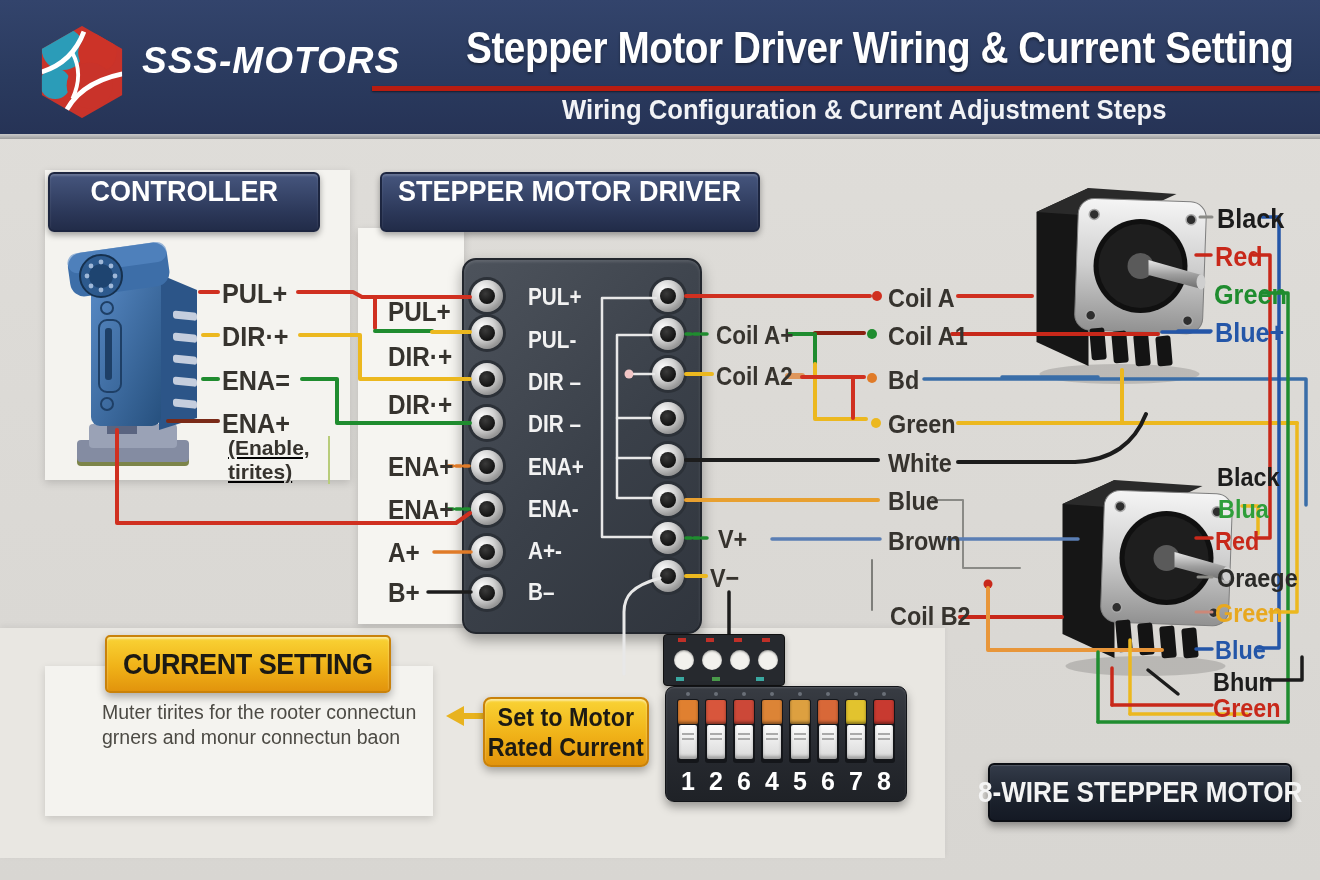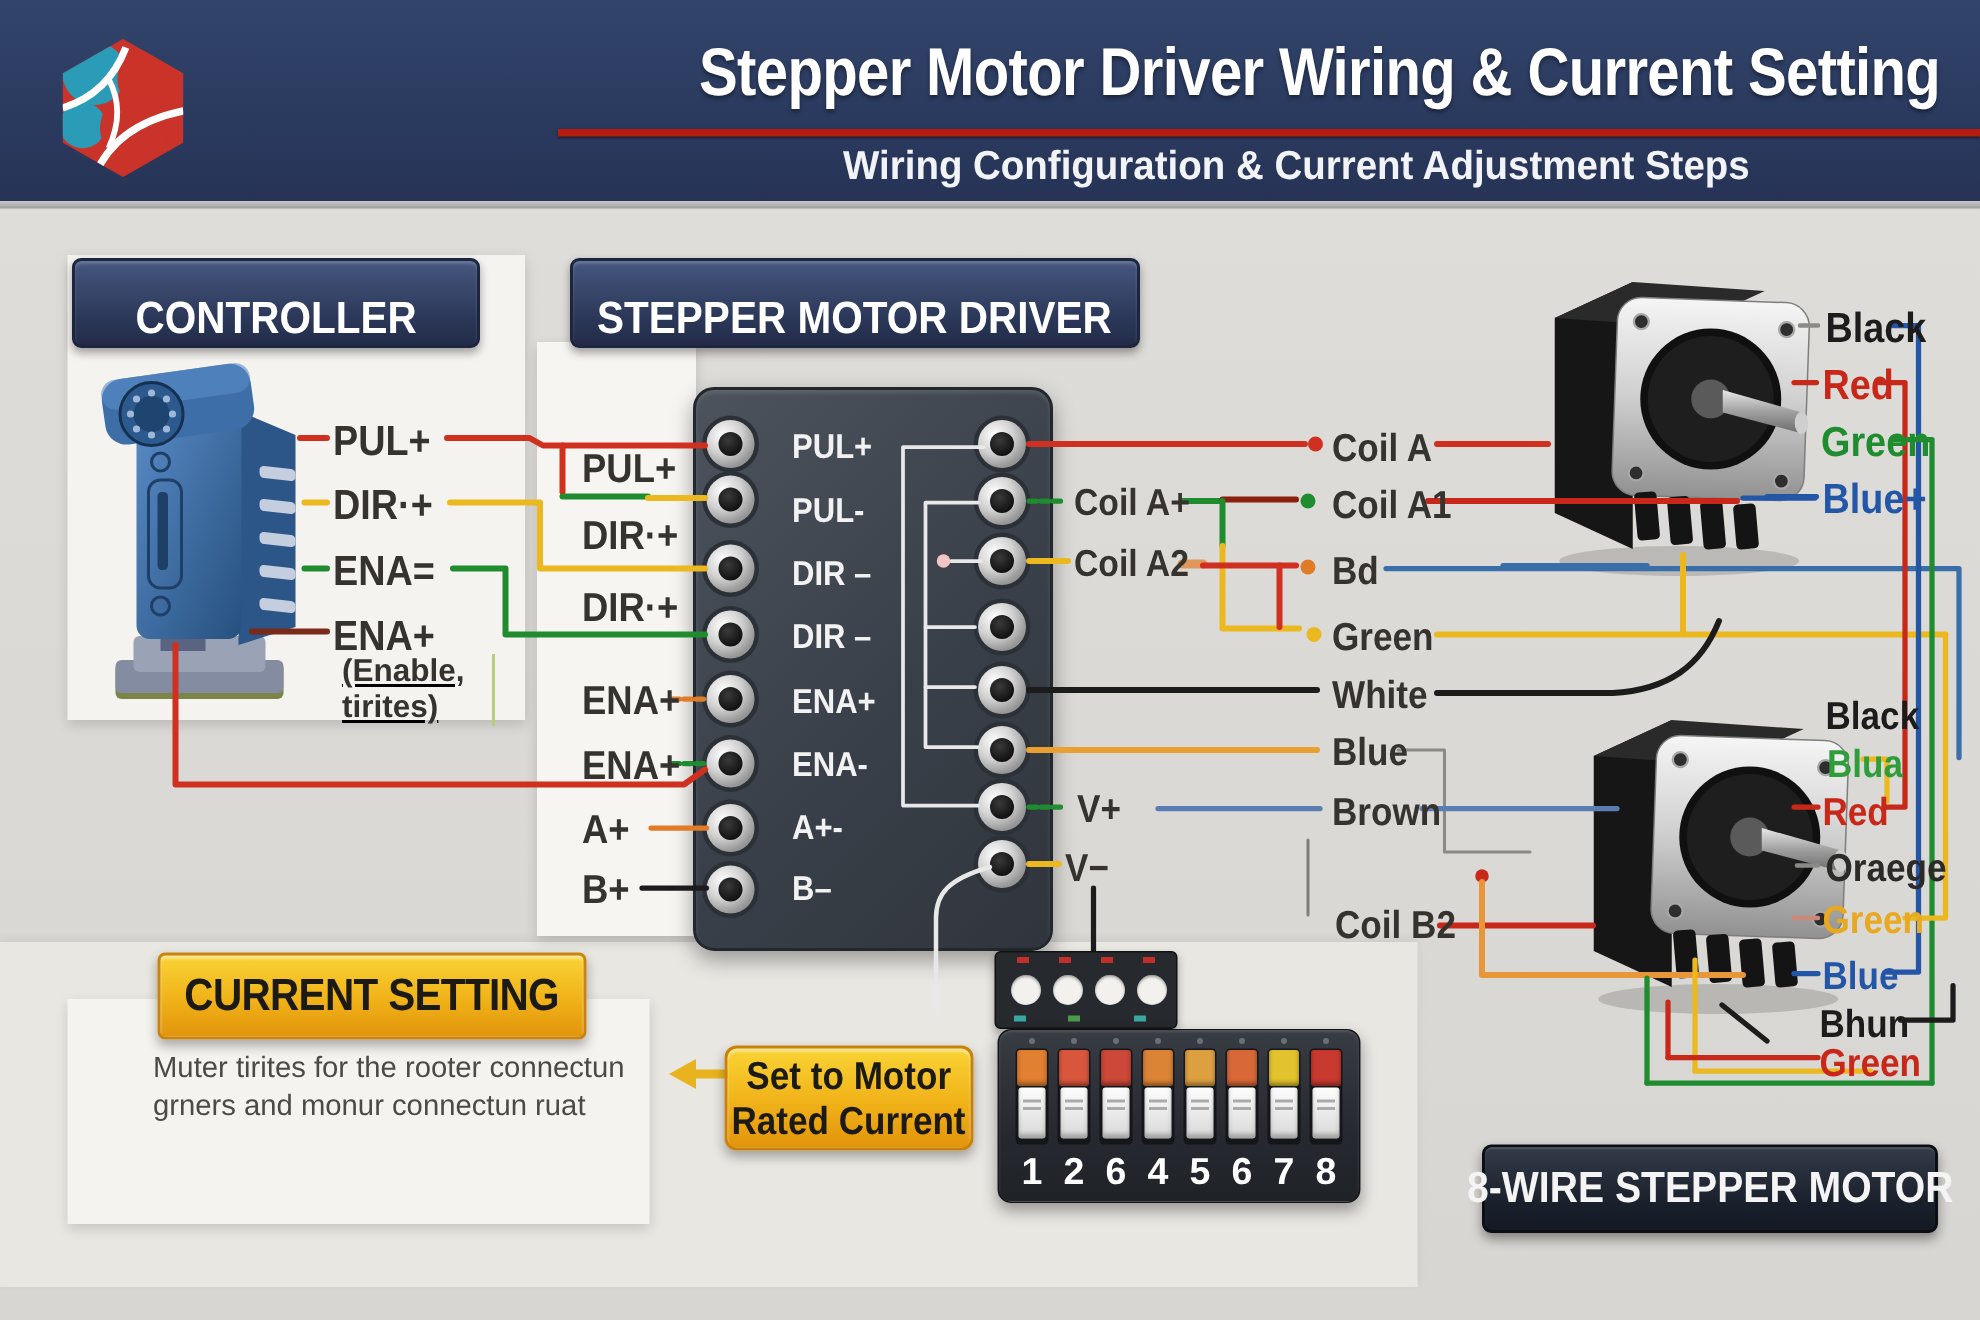--- a/index.html
+++ b/index.html
@@ -14,21 +14,21 @@
   #hdr{left:0;top:0;width:1320px;height:134px;background:linear-gradient(180deg,#33446c,#2a3a5e 60%,#263356);}
   #hdr-strip{left:0;top:134px;width:1320px;height:5px;background:linear-gradient(180deg,#c9c9c9,#9d9d9d);}
   #brand{left:142px;top:40px;color:#fff;font-size:37px;font-weight:bold;font-style:italic;letter-spacing:1px;}
   #title{left:466px;top:22px;color:#fff;font-size:45px;font-weight:bold;letter-spacing:-.5px;transform:scaleX(.86);transform-origin:0 0;white-space:nowrap;text-shadow:0 2px 3px rgba(0,0,0,.4);}
   #red-rule{left:372px;top:86px;width:948px;height:5px;background:#b81c10;box-shadow:0 1px 2px rgba(0,0,0,.5);}
   #subtitle{left:470px;top:95px;width:830px;text-align:center;color:#f2f3f6;font-size:27px;font-weight:bold;transform:scaleX(.95);transform-origin:0 0;white-space:nowrap;}
 
   .panel{position:absolute;background:#f4f3ef;box-shadow:0 3px 8px rgba(0,0,0,.15);}
   .navybox{position:absolute;background:linear-gradient(180deg,#46567e,#2b3758 70%,#222c49);
            border:2px solid #1d2640;border-radius:6px;box-shadow:0 3px 6px rgba(0,0,0,.35), inset 0 2px 2px rgba(255,255,255,.18);
-           color:#fff;font-weight:bold;display:flex;align-items:flex-end;justify-content:center;}
+           color:#fff;font-weight:bold;display:flex;align-items:flex-start;justify-content:center;}
   .lbl{position:absolute;font-weight:bold;color:#36332e;white-space:nowrap;}
   .wlbl{position:absolute;font-weight:bold;color:#f2f2f2;white-space:nowrap;}
 
   
   #driver{left:462px;top:258px;width:236px;height:372px;border-radius:14px;
           background:linear-gradient(135deg,#4d535c,#3a4049 55%,#30353d);
           border:2px solid #23272e;box-shadow:0 6px 14px rgba(0,0,0,.35), inset 0 2px 3px rgba(255,255,255,.12);}
   .term{position:absolute;width:32px;height:32px;border-radius:50%;
         background:radial-gradient(circle at 35% 32%,#ffffff,#d2d2d2 40%,#9a9a9a 70%,#777);
         box-shadow:0 0 0 3px #2c3138, 0 1px 2px rgba(0,0,0,.5);}
@@ -94,20 +94,21 @@
       <rect x="0" y="0" width="100" height="100" fill="#c9332a"></rect>
       <circle cx="30" cy="26" r="22" fill="#2b9cb8"></circle>
       <circle cx="22" cy="62" r="16" fill="#2b9cb8"></circle>
       <circle cx="66" cy="30" r="20" fill="#cc3328"></circle>
       <circle cx="58" cy="64" r="24" fill="#c9332a"></circle>
       <path d="M8,50 Q40,40 52,8" stroke="#fff" stroke-width="5" fill="none"></path>
       <path d="M30,98 Q44,62 92,52" stroke="#fff" stroke-width="5" fill="none"></path>
       <path d="M40,30 Q52,52 40,78" stroke="#fff" stroke-width="4" fill="none"></path>
     </g>
   </svg>
+  <div id="brand" class="abs">SSS-MOTORS</div>
   <div id="title" class="abs">Stepper Motor Driver Wiring &amp; Current Setting</div>
   <div id="red-rule" class="abs"></div>
   <div id="subtitle" class="abs">Wiring Configuration &amp; Current Adjustment Steps</div>
 
   <div class="panel" style="left:0;top:628px;width:945px;height:230px;background:#e9e7e2;box-shadow:0 -2px 6px rgba(0,0,0,.06);"></div>
   <div class="panel" style="left:45px;top:170px;width:305px;height:310px;"></div>
   <div class="panel" style="left:358px;top:228px;width:106px;height:396px;background:#f6f5f1;"></div>
   <div class="panel" style="left:45px;top:666px;width:388px;height:150px;"></div>
 
   <div class="navybox" style="left:48px;top:172px;width:268px;height:56px;font-size:30px;">
@@ -363,21 +364,21 @@
   <div class="lbl cond" style="left: 1215px; top: 598px; font-size: 26px; color: rgb(232, 168, 31);">Green</div>
   <div class="lbl cond" style="left: 1215px; top: 635px; font-size: 26px; color: rgb(36, 86, 168);">Blue</div>
   <div class="lbl cond" style="left: 1213px; top: 667px; font-size: 26px; color: rgb(28, 28, 28);">Bhun</div>
   <div class="lbl cond" style="left: 1213px; top: 693px; font-size: 26px; color: rgb(200, 40, 26);">Green</div>
 
   <div class="yellowbox" style="left:105px;top:635px;width:282px;height:54px;border-radius:5px;">
     <span class="condc" style="font-size:30px;letter-spacing:-.5px;">CURRENT SETTING</span>
   </div>
   <div id="para" class="abs" style="left:102px;top:700px;width:340px;">
     <div>Muter tirites for the rooter connectun</div>
-    <div>grners and monur connectun ruat</div>
+    <div>grners and monur connectun baon</div>
   </div>
 
   <div class="yellowbox" style="left:483px;top:697px;width:162px;height:66px;">
     <span class="condc" style="font-size:26px;line-height:30px;">Set to Motor</span>
     <span class="condc" style="font-size:26px;line-height:30px;">Rated Current</span>
   </div>
 
   <div id="conn" class="abs">
     <div class="conn-hole" style="left:10px;"></div>
     <div class="conn-hole" style="left:38px;"></div>

